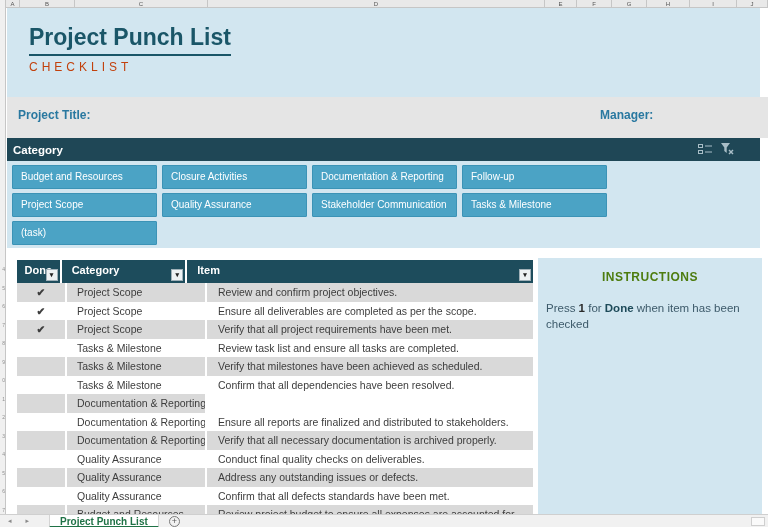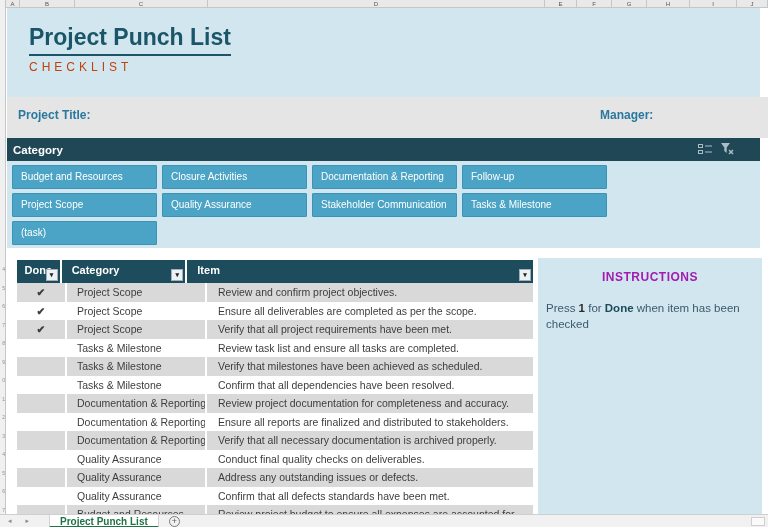--- a/index.html
+++ b/index.html
@@ -54,21 +54,21 @@
     overflow:hidden; white-space:nowrap; background:#ffffff; }
   .t-row.alt .c { background:#d9d9d9; }
   .c-done { width:48px; text-align:center; font-size:11px; font-weight:bold; color:#3f9266; }
   .c-cat  { width:138px; padding-left:10px; }
   .c-item { width:326px; padding-left:11px; margin-right:0 !important; }
 
   
   .instructions { position:absolute; left:538px; top:258px; width:224px; height:256px;
     background:#d2e6f0; }
   .instructions h2 { margin-top:12px; text-align:center; font-size:12px; letter-spacing:0.5px;
-    color:#a21caf; }
+    color:#4d7c0f; }
   .instructions p { margin:16px 8px 0 8px; font-size:11.5px; line-height:1.4; color:#3d5a6a; }
   .instr-key { font-weight:bold; color:#2b2b2b; }
   .instr-done { font-weight:bold; color:#1d4a59; }
 
   
   .tab-bar { position:absolute; left:0; bottom:0; width:768px; height:13px;
     background:#f1f1f1; border-top:1px solid #cfcfcf; z-index:10; display:flex; align-items:flex-start; }
   .nav-arrows { margin:2px 0 0 8px; font-size:7px; color:#8a8a8a; letter-spacing:6px; }
   .sheet-tab { margin-left:14px; height:13px; padding:0 10px; background:#ffffff;
     border-left:1px solid #d4d4d4; border-right:1px solid #d4d4d4; border-bottom:2px solid #1f7246;
@@ -194,21 +194,20 @@
         <div class="c c-item">Verify that milestones have been achieved as scheduled.</div>
       </div>
       <div class="t-row">
         <div class="c c-done"></div>
         <div class="c c-cat">Tasks &amp; Milestone</div>
         <div class="c c-item">Confirm that all dependencies have been resolved.</div>
       </div>
       <div class="t-row alt">
         <div class="c c-done"></div>
         <div class="c c-cat">Documentation &amp; Reporting</div>
-        <div class="c c-item">Review project documentation for completeness and accuracy.</div>
       </div>
       <div class="t-row">
         <div class="c c-done"></div>
         <div class="c c-cat">Documentation &amp; Reporting</div>
         <div class="c c-item">Ensure all reports are finalized and distributed to stakeholders.</div>
       </div>
       <div class="t-row alt">
         <div class="c c-done"></div>
         <div class="c c-cat">Documentation &amp; Reporting</div>
         <div class="c c-item">Verify that all necessary documentation is archived properly.</div>

